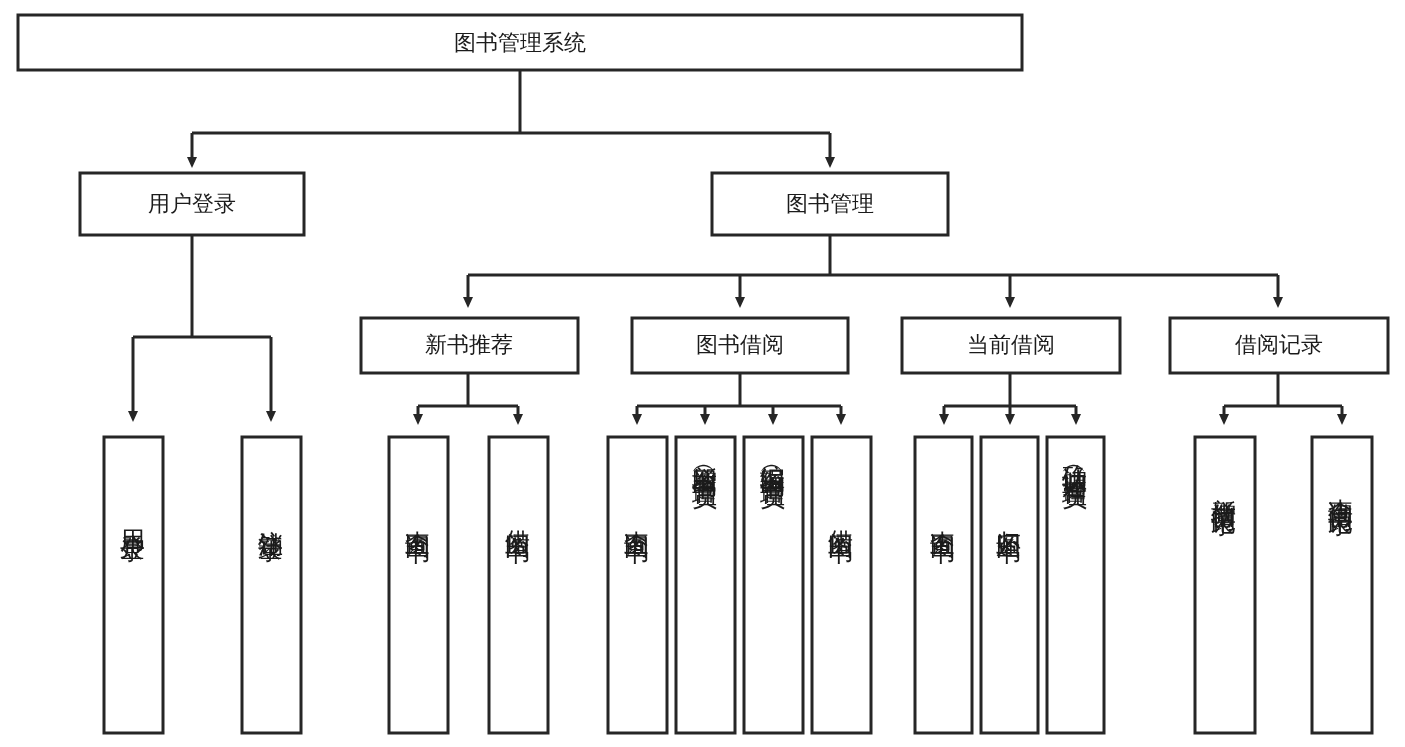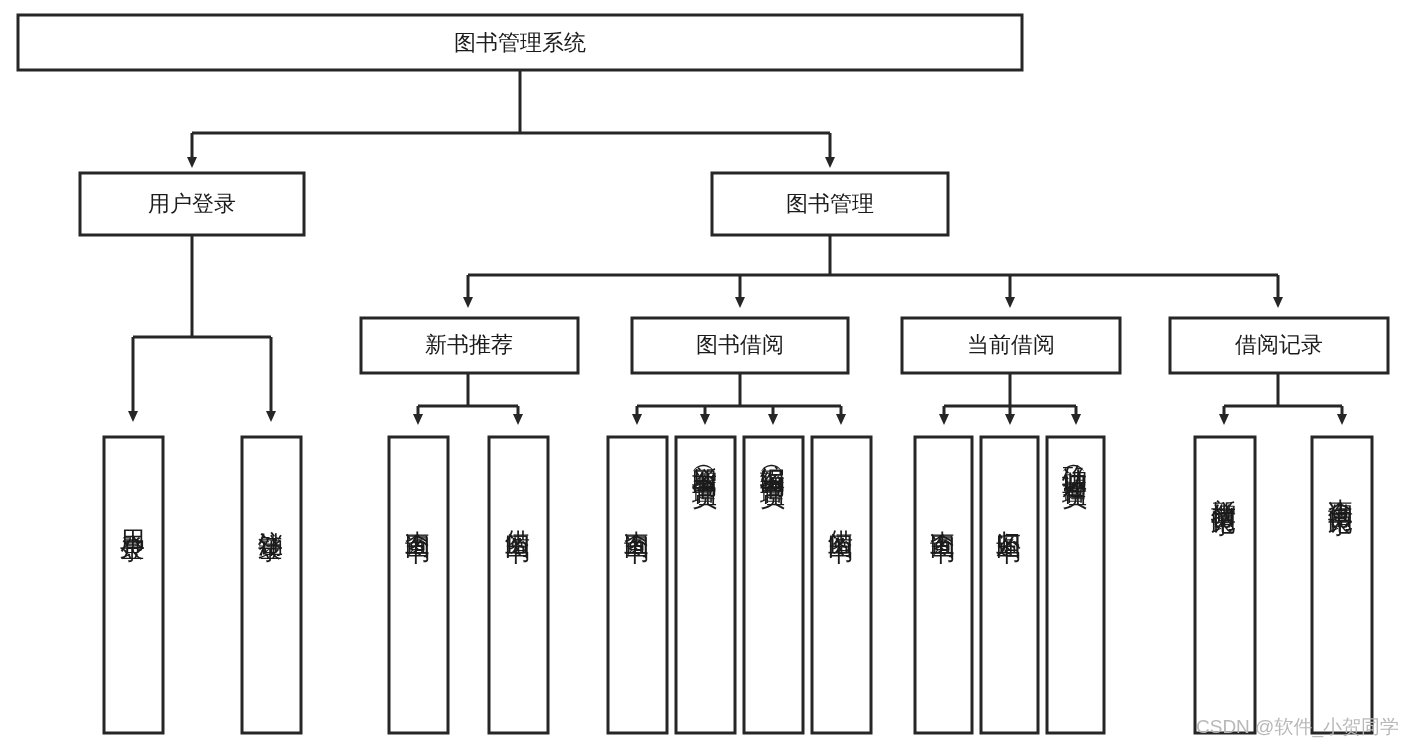--- a/index.html
+++ b/index.html
@@ -145,15 +145,14 @@
   <div class="vlabel" style="left:760px;top:445px;">编辑图书（管理员）</div>
   <div class="vlabel" style="left:828px;top:510px;">借阅图书</div>
 
   <div class="vlabel" style="left:930px;top:510px;">查询图书</div>
   <div class="vlabel" style="left:996px;top:510px;">归还图书</div>
   <div class="vlabel" style="left:1062px;top:445px;">确认归还（管理员）</div>
 
   <div class="vlabel" style="left:1211px;top:478px;">新增借阅记录</div>
   <div class="vlabel" style="left:1328px;top:478px;">查询借阅记录</div>
 
-  <div class="watermark" style="left:1196px;top:714px;">CSDN @软件_小贺同学</div>
 
 </div>
 
 </body></html>

